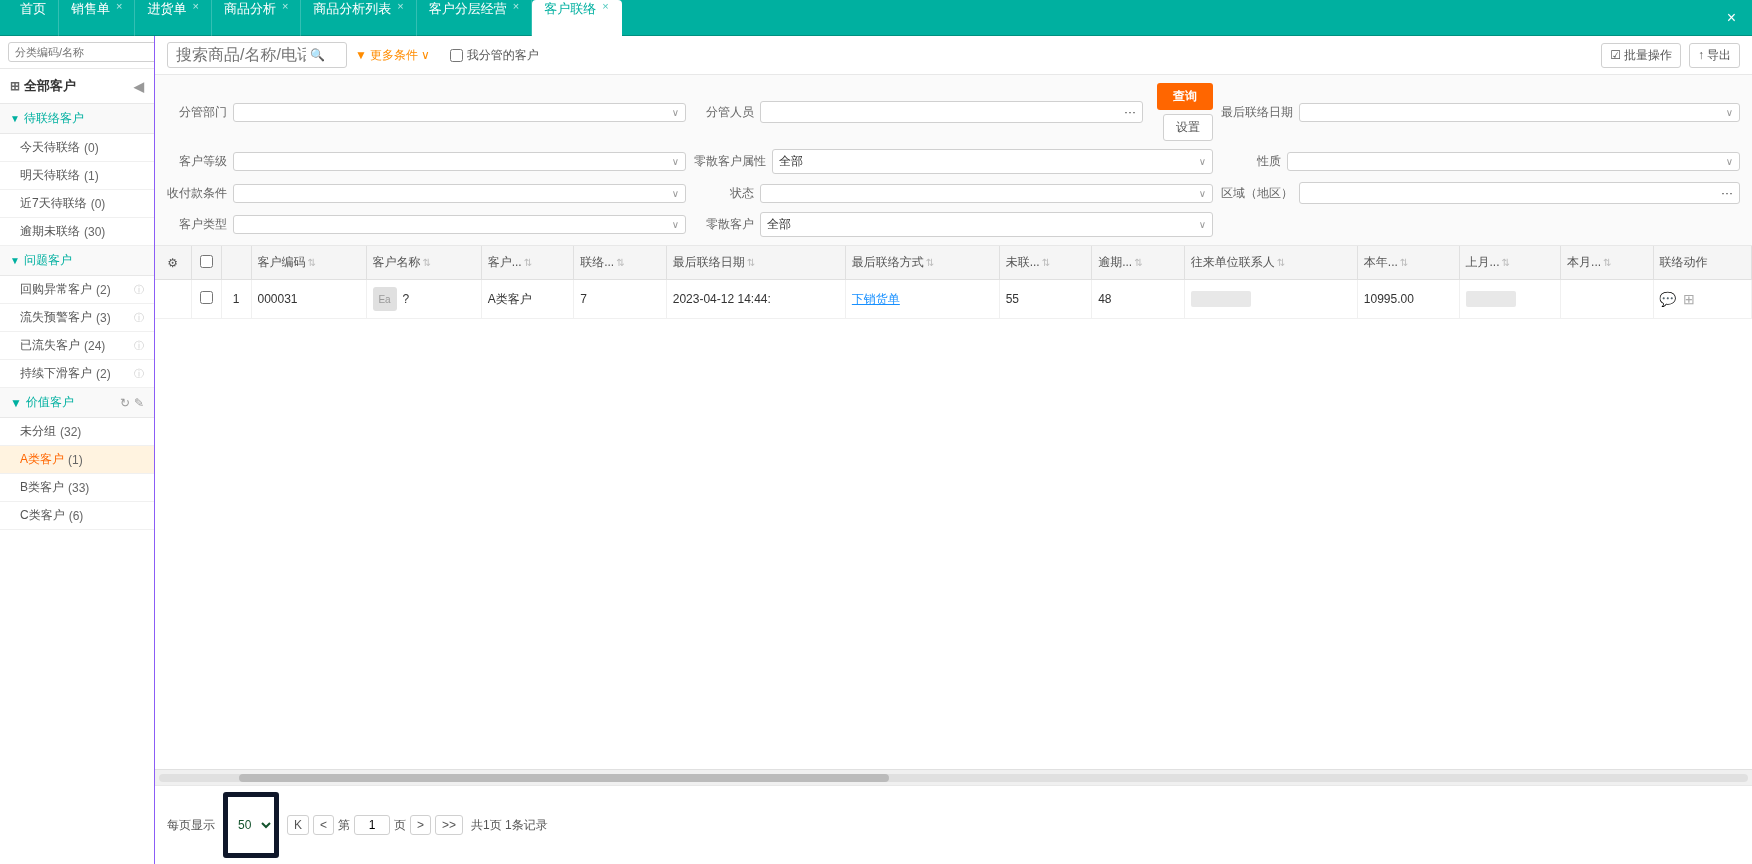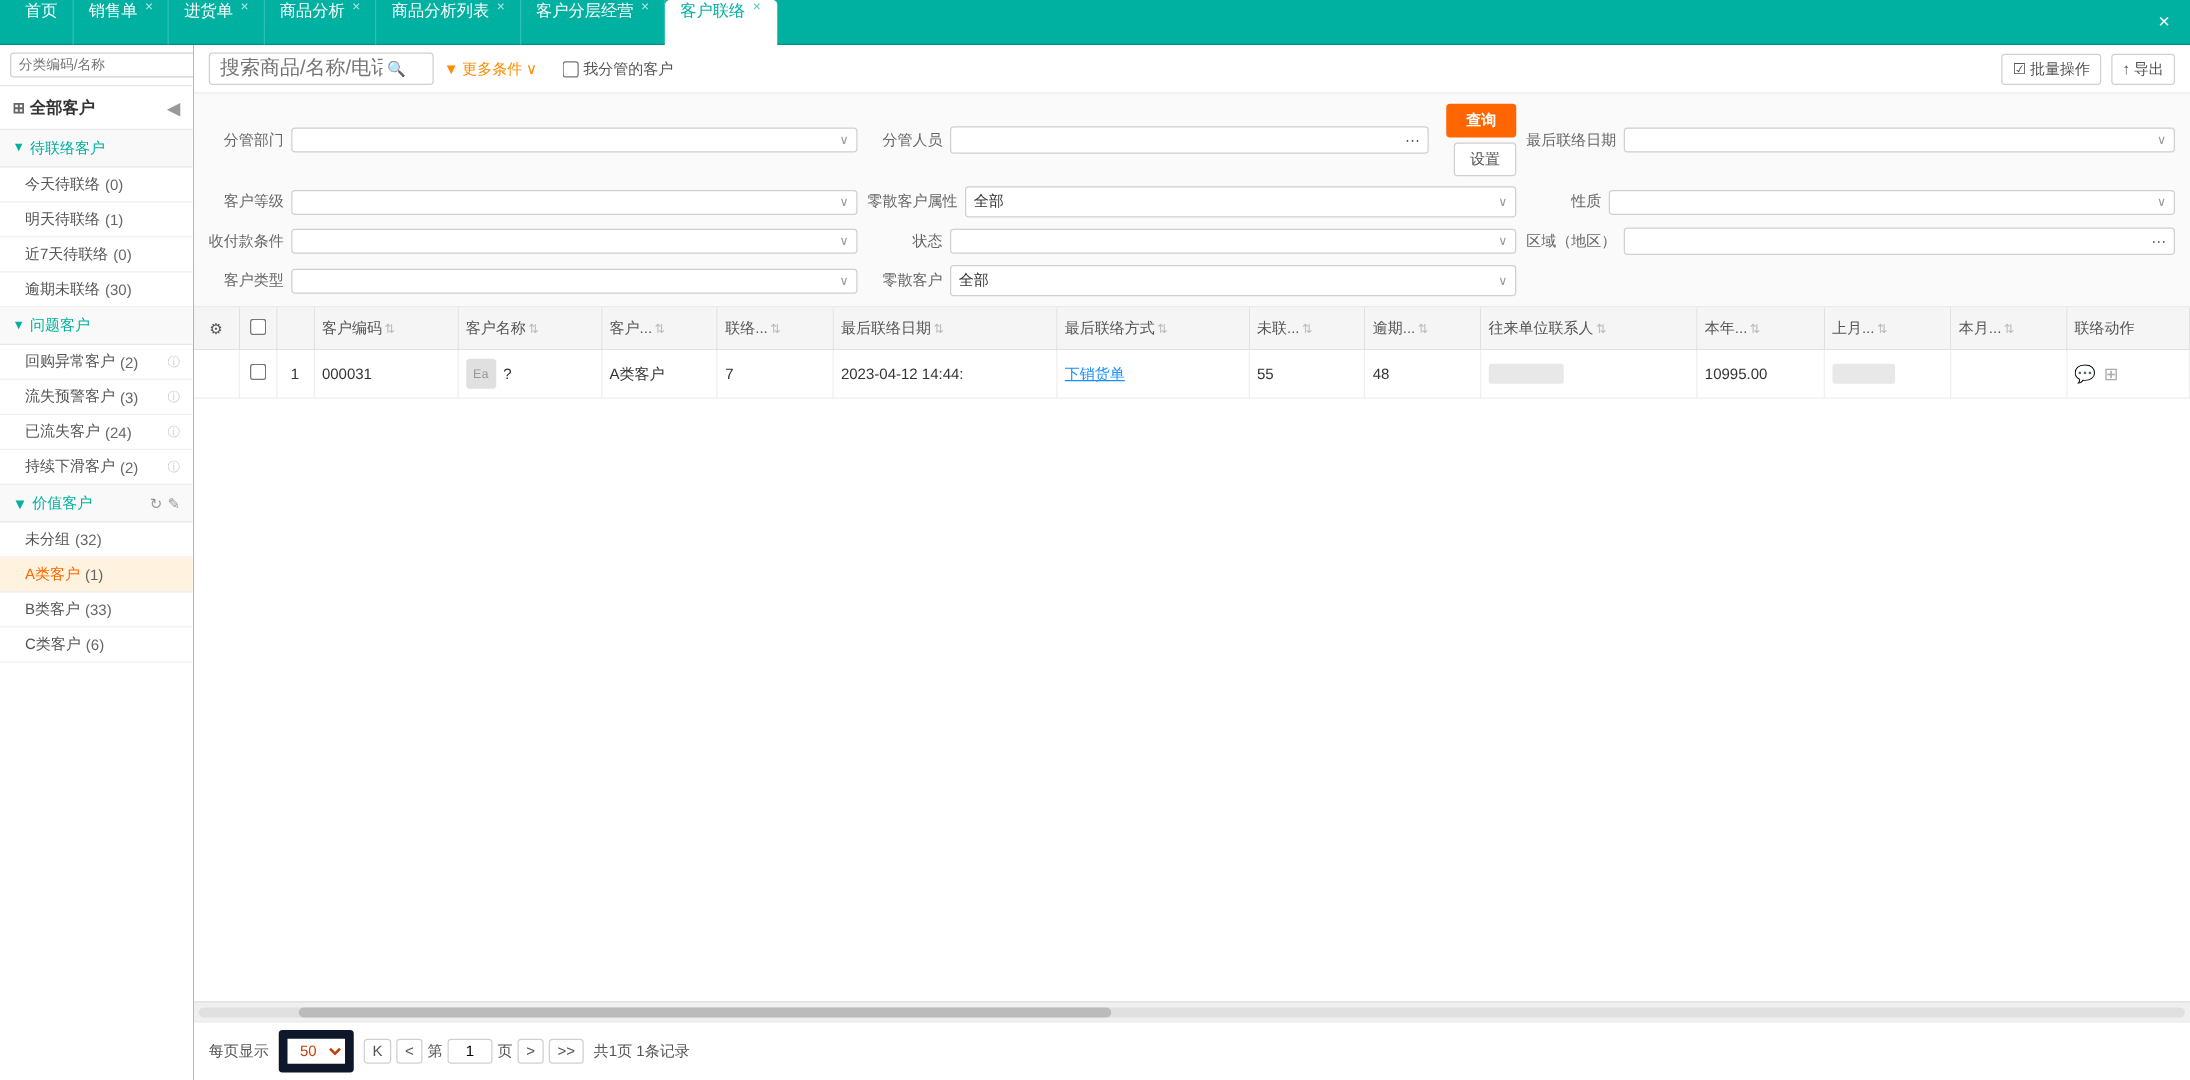--- a/index.html
+++ b/index.html
@@ -145,22 +145,22 @@
     .scrollbar-track { flex: 1; height: 8px; background: #e0e0e0; border-radius: 4px; position: relative; }
     .scrollbar-thumb { position: absolute; left: 80px; width: 650px; height: 8px; background: #bbb; border-radius: 4px; }
 
     
     .table-footer {
       display: flex; align-items: center; padding: 6px 12px; background: #fff;
       border-top: 1px solid #e8e8e8; gap: 8px; flex-shrink: 0; justify-content: flex-start;
     }
     .per-page-label { color: #555; font-size: 12px; }
     .per-page-select {
-      border: 7px solid #0f172a; border-radius: 3px; padding: 2px 6px;
-      font-size: 12px; color: #c2410c; background: #fff; cursor: pointer;
+      border: 5px solid #0f172a; border-radius: 3px; padding: 20px 6px;
+      font-size: 12px; color: #14532d; background: #fff; cursor: pointer;
     }
     .pagination { display: flex; align-items: center; gap: 4px; }
     .page-btn {
       border: 1px solid #d0d0d0; border-radius: 3px; padding: 2px 6px; cursor: pointer;
       background: #fff; font-size: 12px; color: #555;
     }
     .page-btn:disabled { color: #ccc; cursor: default; }
     .page-input {
       border: 1px solid #d0d0d0; border-radius: 3px; padding: 2px 4px;
       width: 36px; text-align: center; font-size: 12px;

